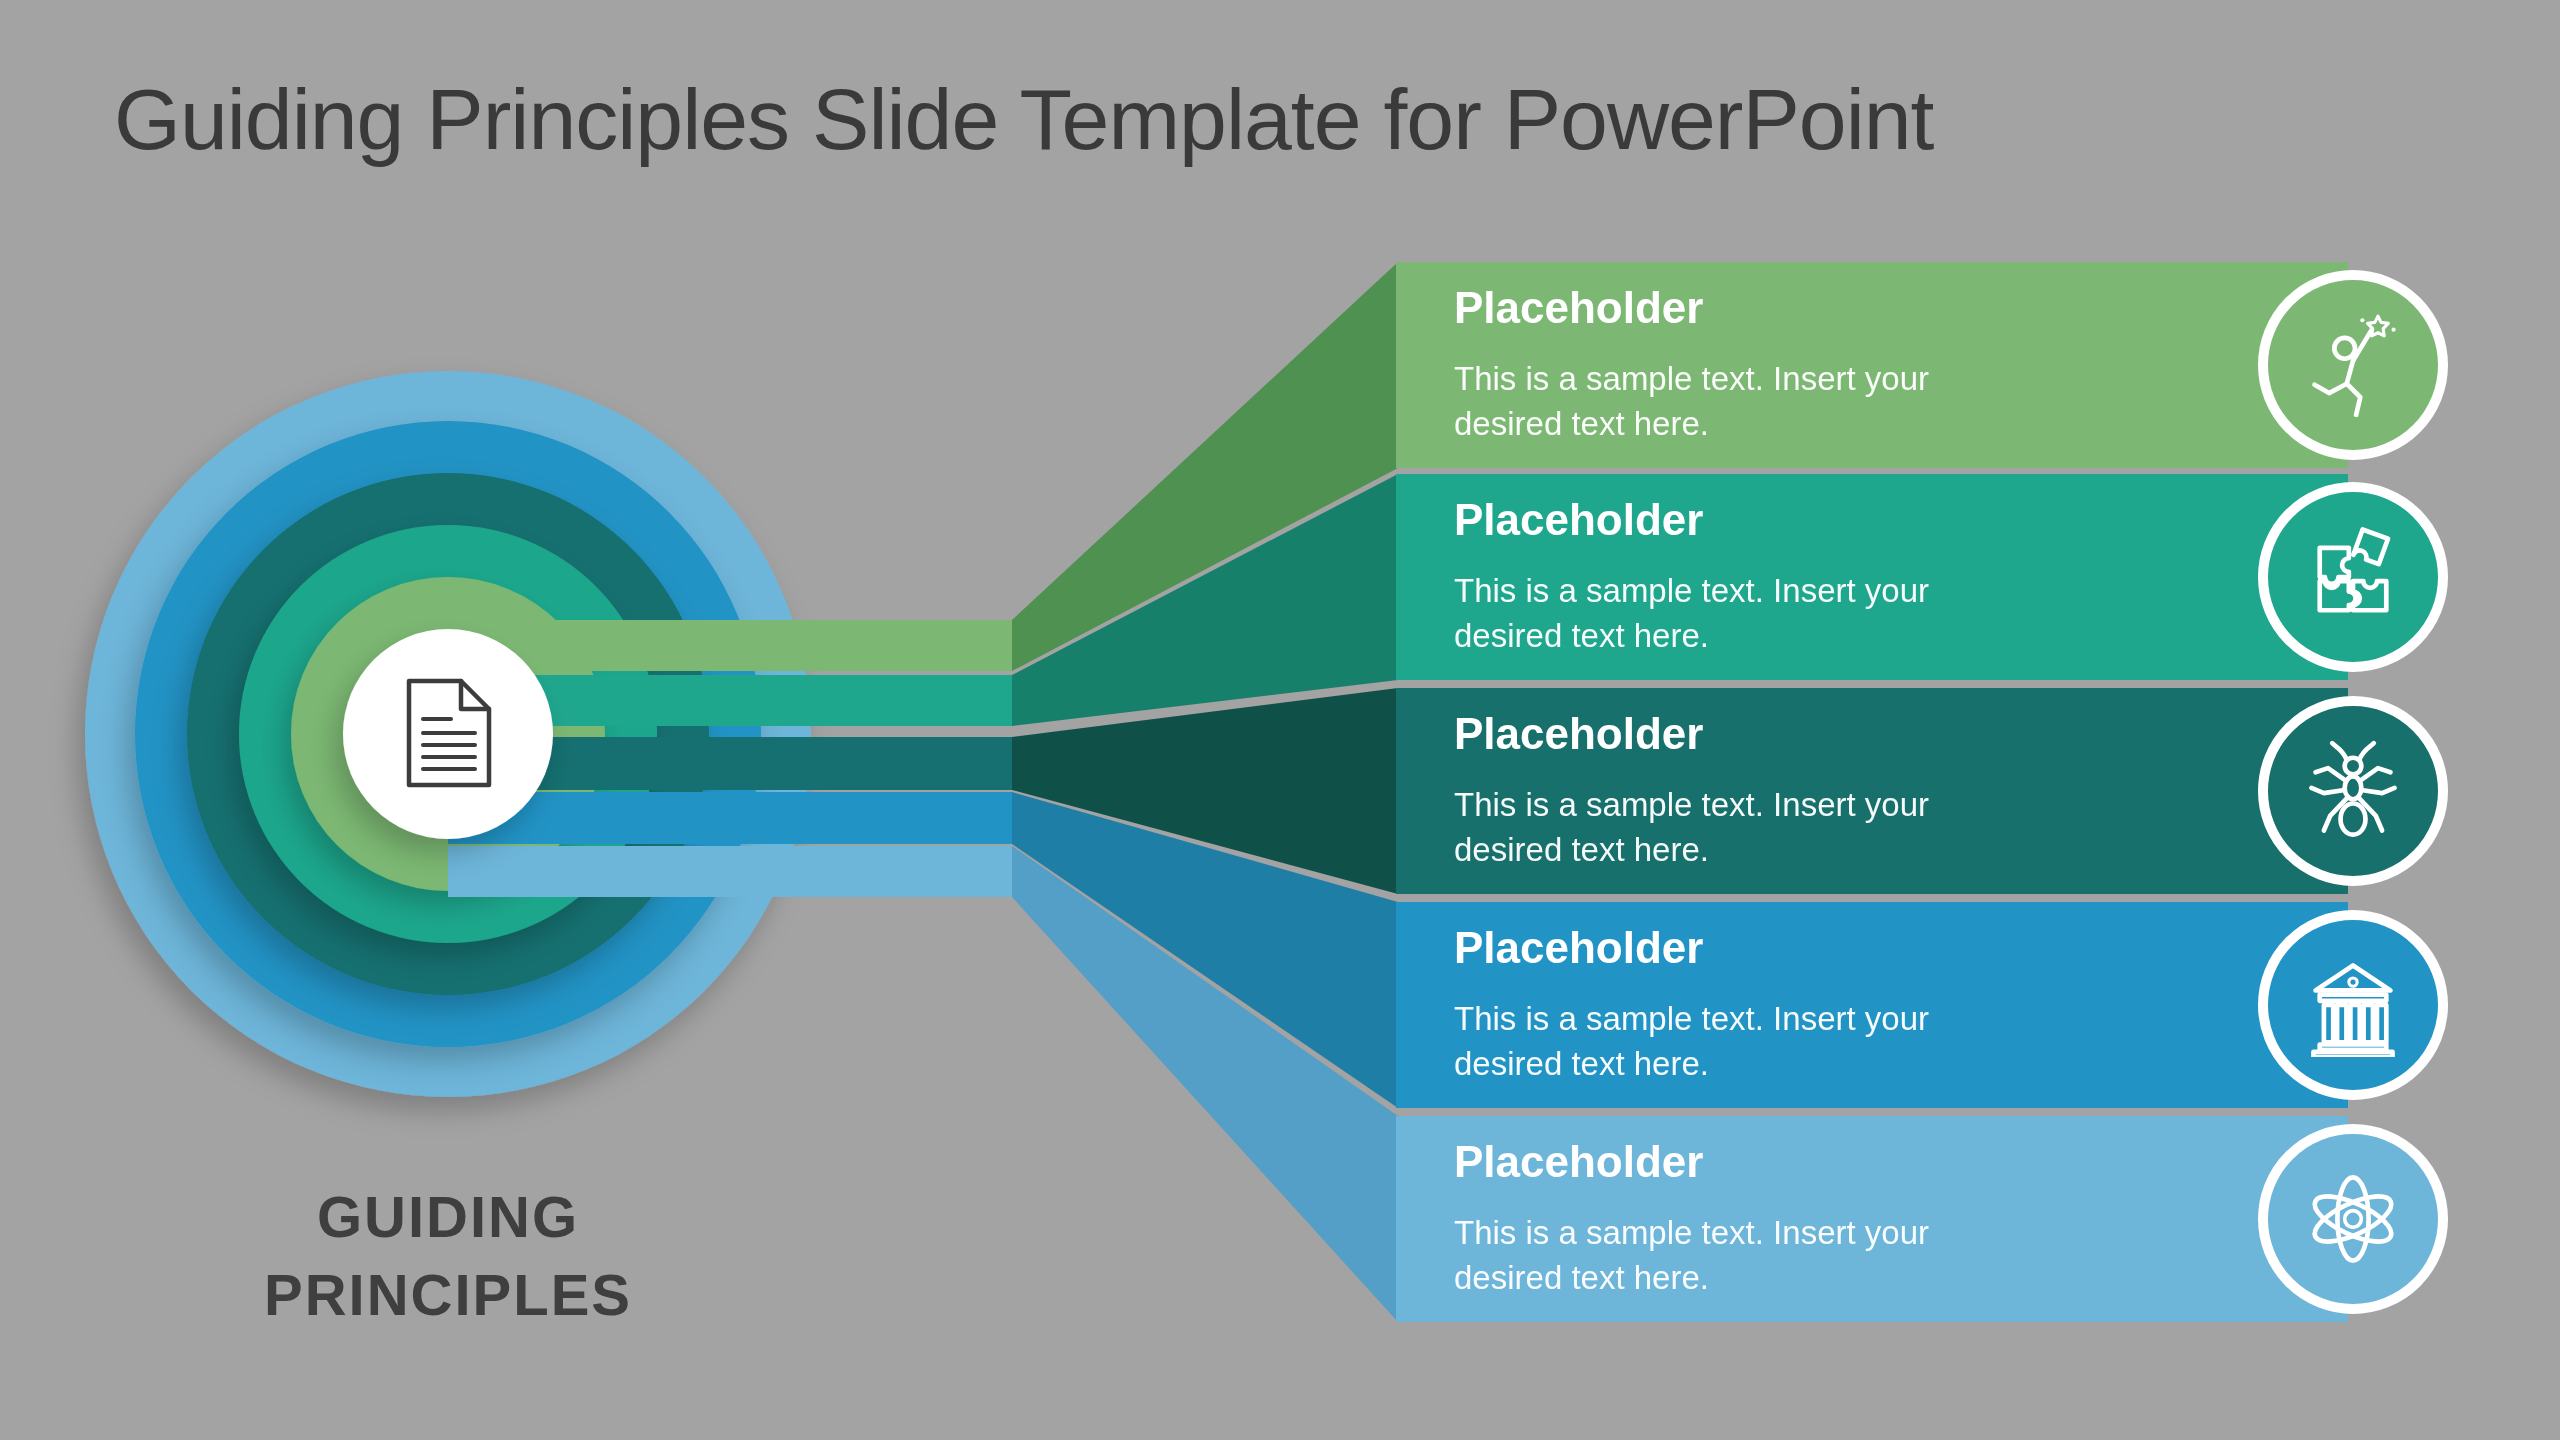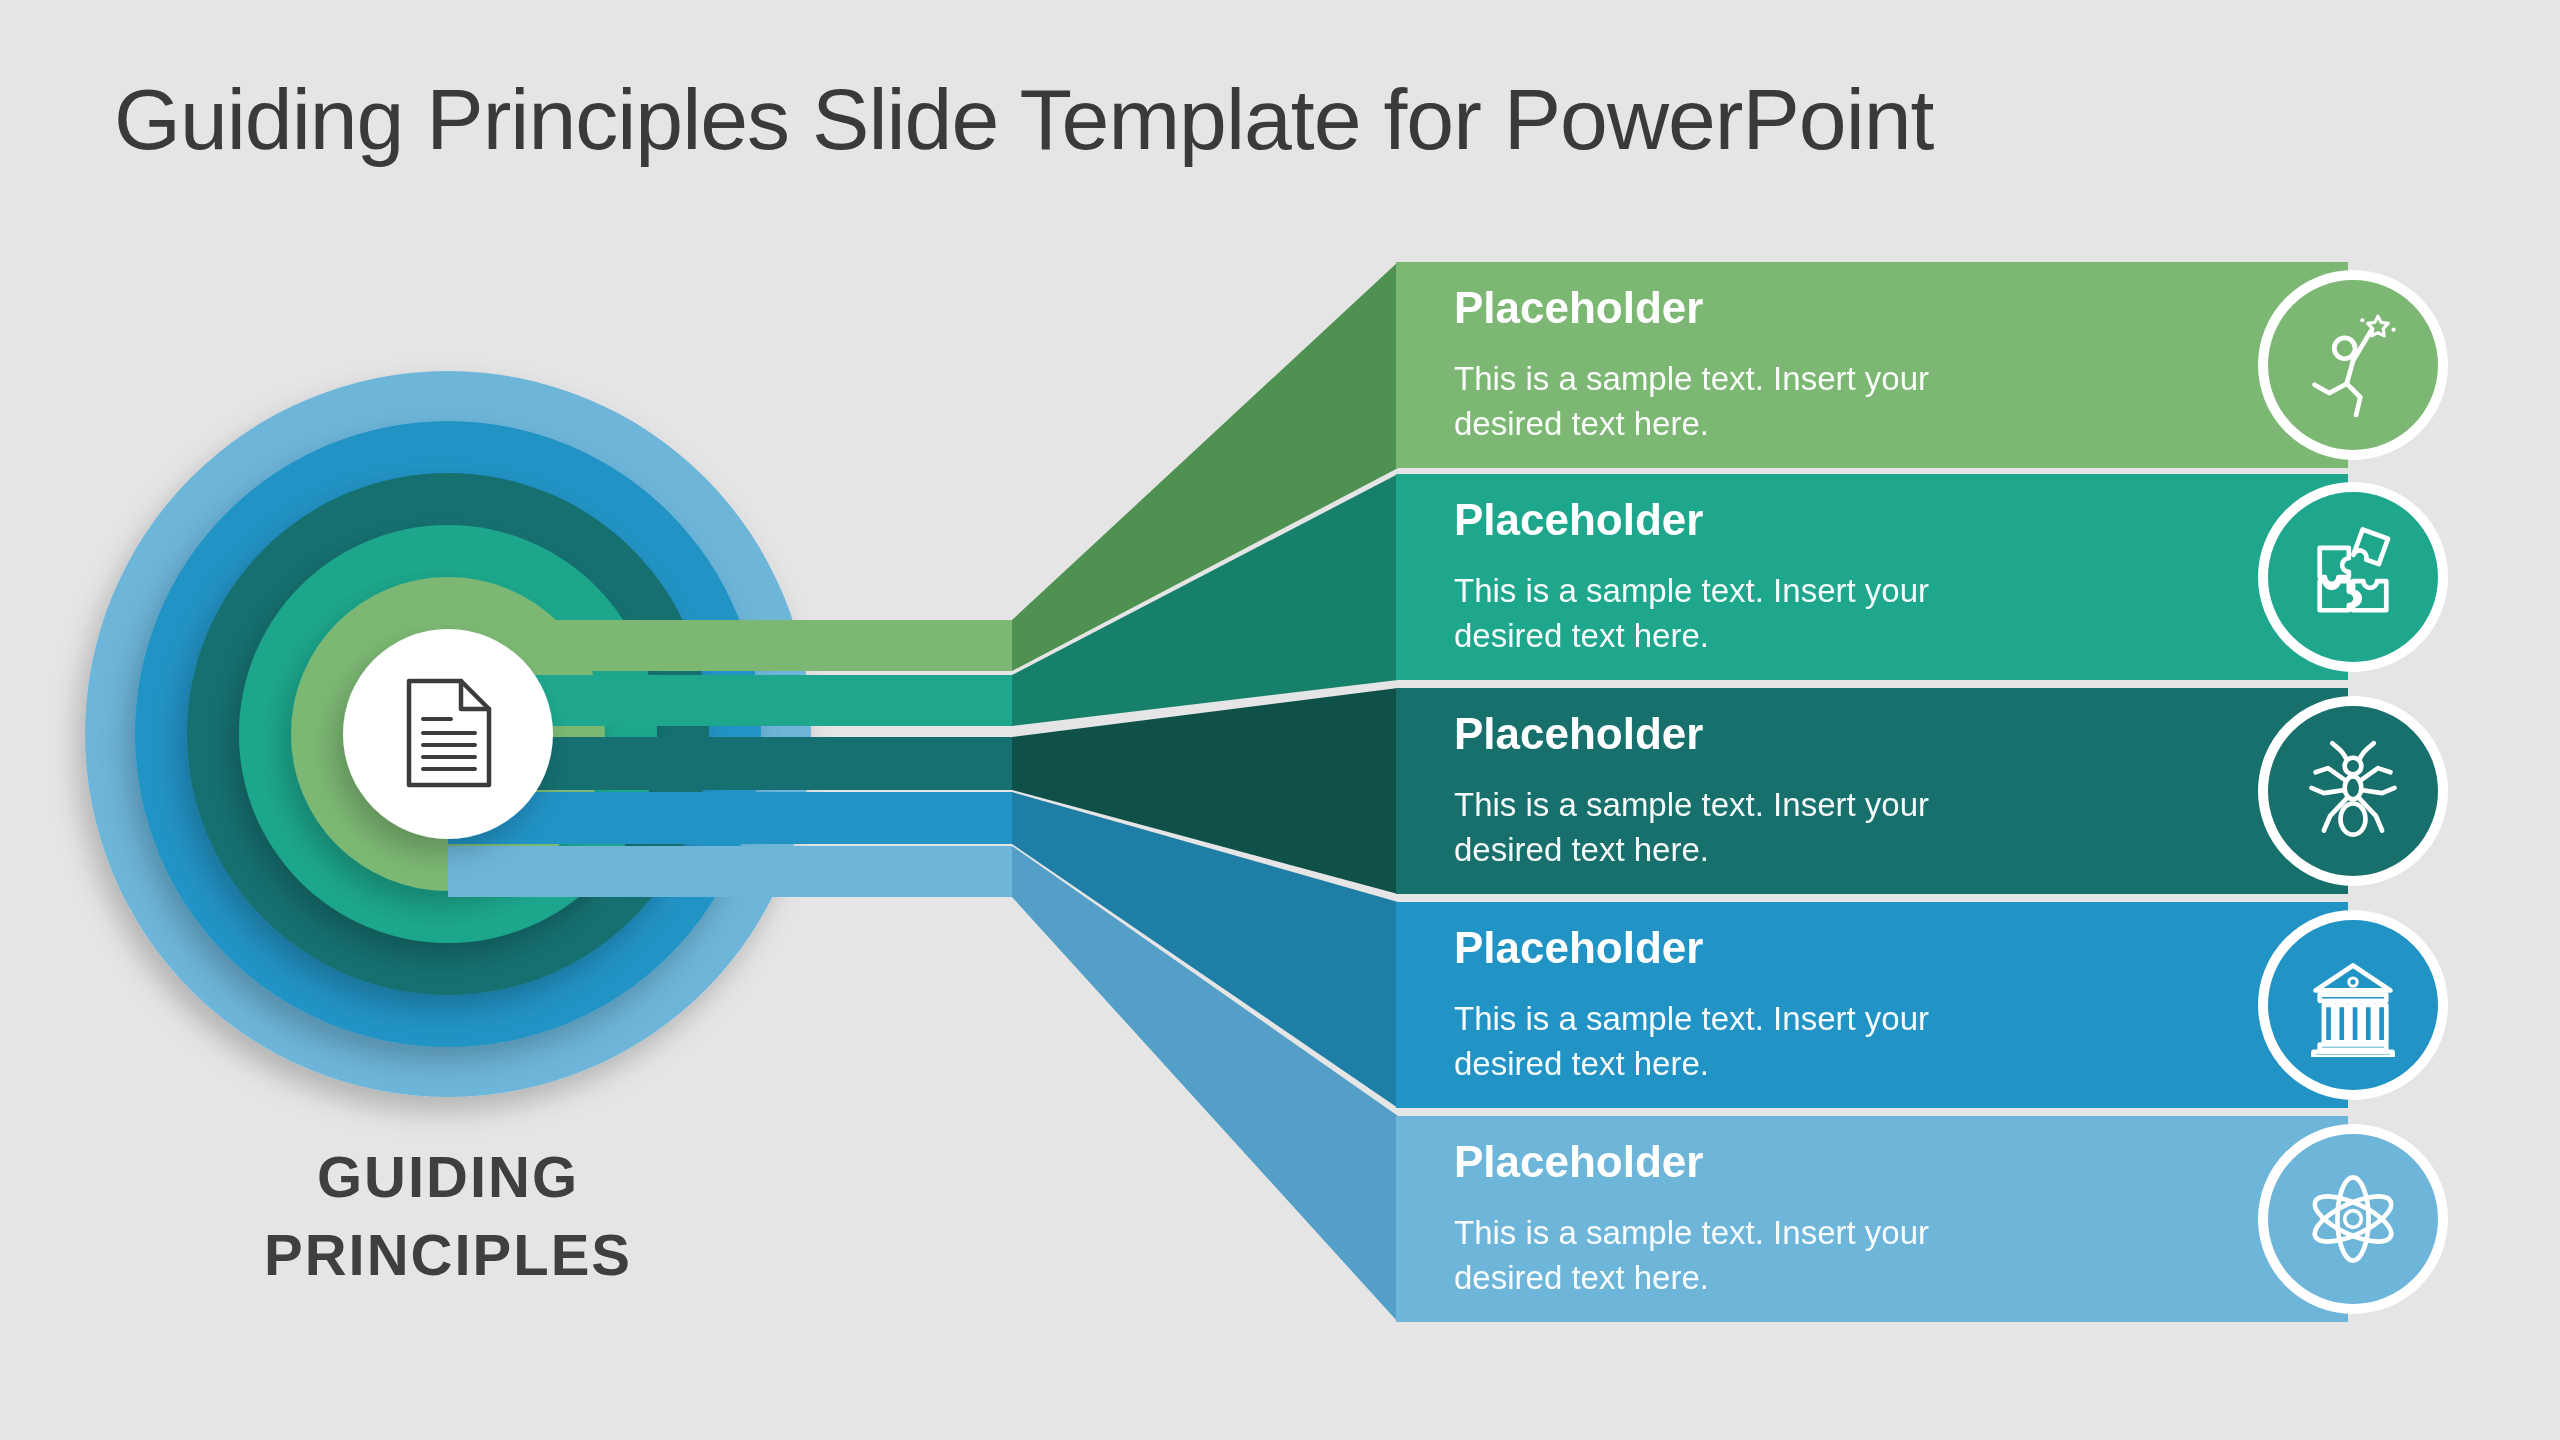--- a/index.html
+++ b/index.html
@@ -1,16 +1,16 @@
 <!DOCTYPE html>
 <html><head>
 <meta charset="utf-8">
 <style>
   html,body{margin:0;padding:0;background:#fff;}
-  #canvas{position:relative;width:2560px;height:1440px;overflow:hidden;background:#e5e5e5;
+  #canvas{position:relative;width:2560px;height:1440px;overflow:hidden;background:#a3a3a3;
           font-family:"Liberation Sans", sans-serif;}
   #diagram-svg{position:absolute;left:0;top:0;}
   .slide-title{position:absolute;left:114px;top:70px;font-size:86px;font-weight:400;
                letter-spacing:-1px;color:#3A3A3A;white-space:nowrap;}
   .core-label{position:absolute;left:168px;top:1138px;width:560px;text-align:center;
               font-size:58px;font-weight:bold;letter-spacing:2px;line-height:78px;color:#3F3F3F;}
   .band{position:absolute;left:1396px;width:952px;height:206px;box-sizing:border-box;
         padding:18px 0 0 58px;}
   .band-title{font-size:44px;font-weight:bold;color:#ffffff;line-height:56px;}
   .band-body{margin-top:20px;width:480px;font-size:33px;line-height:45px;color:rgba(255,255,255,0.96);}
@@ -63,21 +63,21 @@
       <path d="M14,38 H42" stroke-width="4"></path>
       <path d="M14,52 H66" stroke-width="4"></path>
       <path d="M14,64 H66" stroke-width="4"></path>
       <path d="M14,76 H66" stroke-width="4"></path>
       <path d="M14,88 H66" stroke-width="4"></path>
     </g>
   </svg>
 
   <div class="slide-title" style="color: rgb(58, 58, 58);">Guiding Principles Slide Template for PowerPoint</div>
 
-  <div class="core-label" style="color: rgb(63, 63, 63);">GUIDING PRINCIPLES</div>
+  <div class="core-label" style="color: rgb(63, 63, 63); margin-top: 40px;">GUIDING PRINCIPLES</div>
 
   <div class="band" style="top: 262px; background-color: rgb(124, 184, 115);">
     <div class="band-title">Placeholder</div>
     <div class="band-body">This is a sample text. Insert your desired text here.</div>
   </div>
   <div class="band" style="top: 474px; background-color: rgb(31, 167, 141);">
     <div class="band-title">Placeholder</div>
     <div class="band-body">This is a sample text. Insert your desired text here.</div>
   </div>
   <div class="band" style="top: 688px; background-color: rgb(23, 112, 108);">

